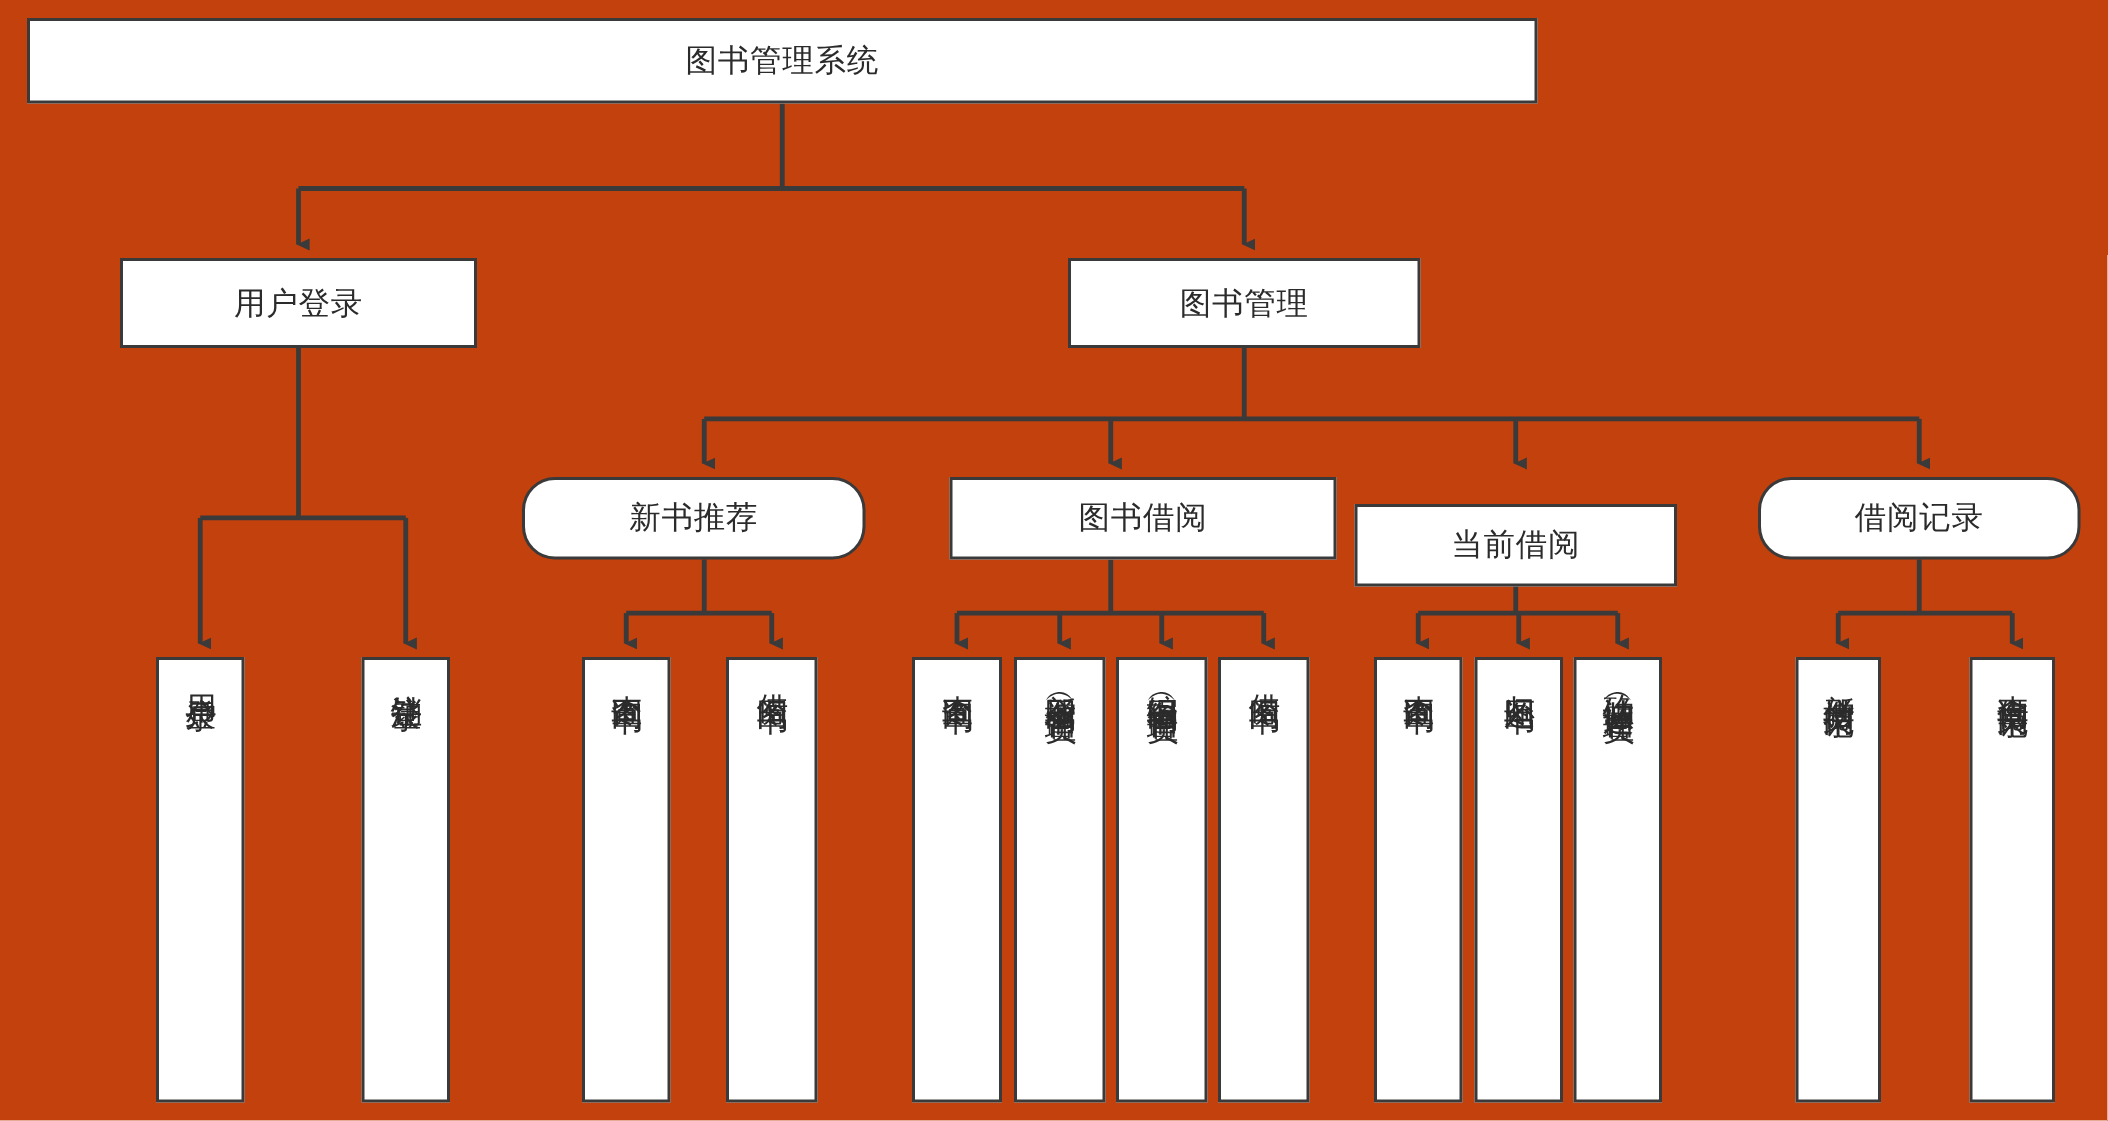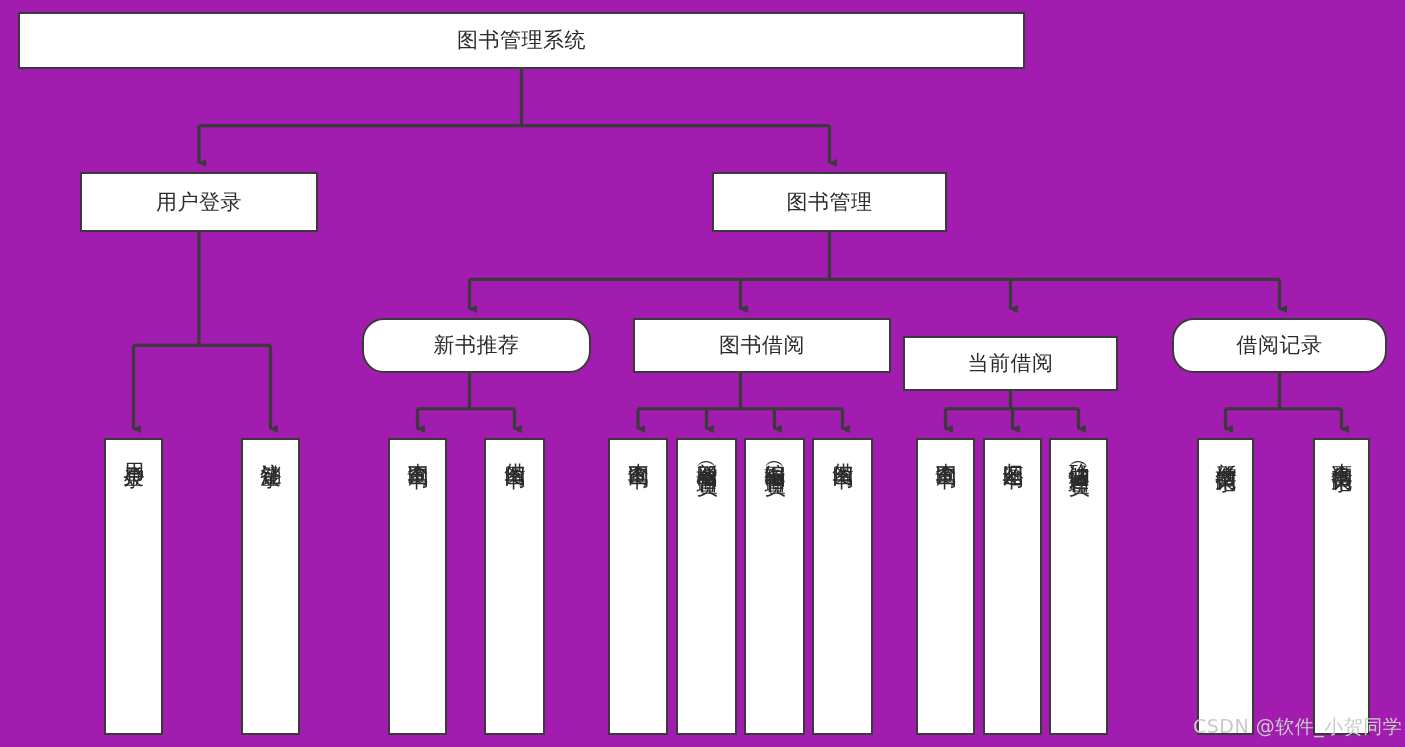--- a/index.html
+++ b/index.html
@@ -8,21 +8,21 @@
     padding: 0;
     background: #ffffff;
   }
   body {
     font-family: "DejaVu Sans", "Liberation Sans", sans-serif;
   }
   #diagram-root {
     position: relative;
     width: 1405px;
     height: 747px;
-    background: #a21caf;
+    background: #c2410c;
     overflow: hidden;
   }
   #diagram-svg {
     position: absolute;
     left: 0;
     top: 0;
     width: 1405px;
     height: 747px;
   }
   .node-box {
@@ -115,21 +115,21 @@
   <div id="node-layer">
       <div class="node-box" style="left: 18px; top: 12px; width: 1007px; height: 57px;">
         <span class="node-label">图书管理系统</span>
       </div>
       <div class="node-box" style="left: 80px; top: 172px; width: 238px; height: 60px;">
         <span class="node-label">用户登录</span>
       </div>
       <div class="node-box" style="left: 712px; top: 172px; width: 235px; height: 60px;">
         <span class="node-label">图书管理</span>
       </div>
-      <div class="node-box" style="left: 362px; top: 318px; width: 229px; height: 55px; border-radius: 22px;">
+      <div class="node-box" style="left: 348px; top: 318px; width: 229px; height: 55px; border-radius: 22px;">
         <span class="node-label">新书推荐</span>
       </div>
       <div class="node-box" style="left: 633px; top: 318px; width: 258px; height: 55px;">
         <span class="node-label">图书借阅</span>
       </div>
       <div class="node-box" style="left: 903px; top: 336px; width: 215px; height: 55px;">
         <span class="node-label">当前借阅</span>
       </div>
       <div class="node-box" style="left: 1172px; top: 318px; width: 215px; height: 55px; border-radius: 22px;">
         <span class="node-label">借阅记录</span>
@@ -168,15 +168,14 @@
         <span class="node-label">确认归还（管理员）</span>
       </div>
       <div class="node-box vertical" style="left: 1197px; top: 438px; width: 57px; height: 297px;">
         <span class="node-label">新增借阅记录</span>
       </div>
       <div class="node-box vertical" style="left: 1313px; top: 438px; width: 57px; height: 297px;">
         <span class="node-label">查询借阅记录</span>
       </div>
     </div>
 
-  <div class="watermark" style="left: 1193px; top: 714px;">CSDN @软件_小贺同学</div>
 
 </div>
 
 </body></html>

